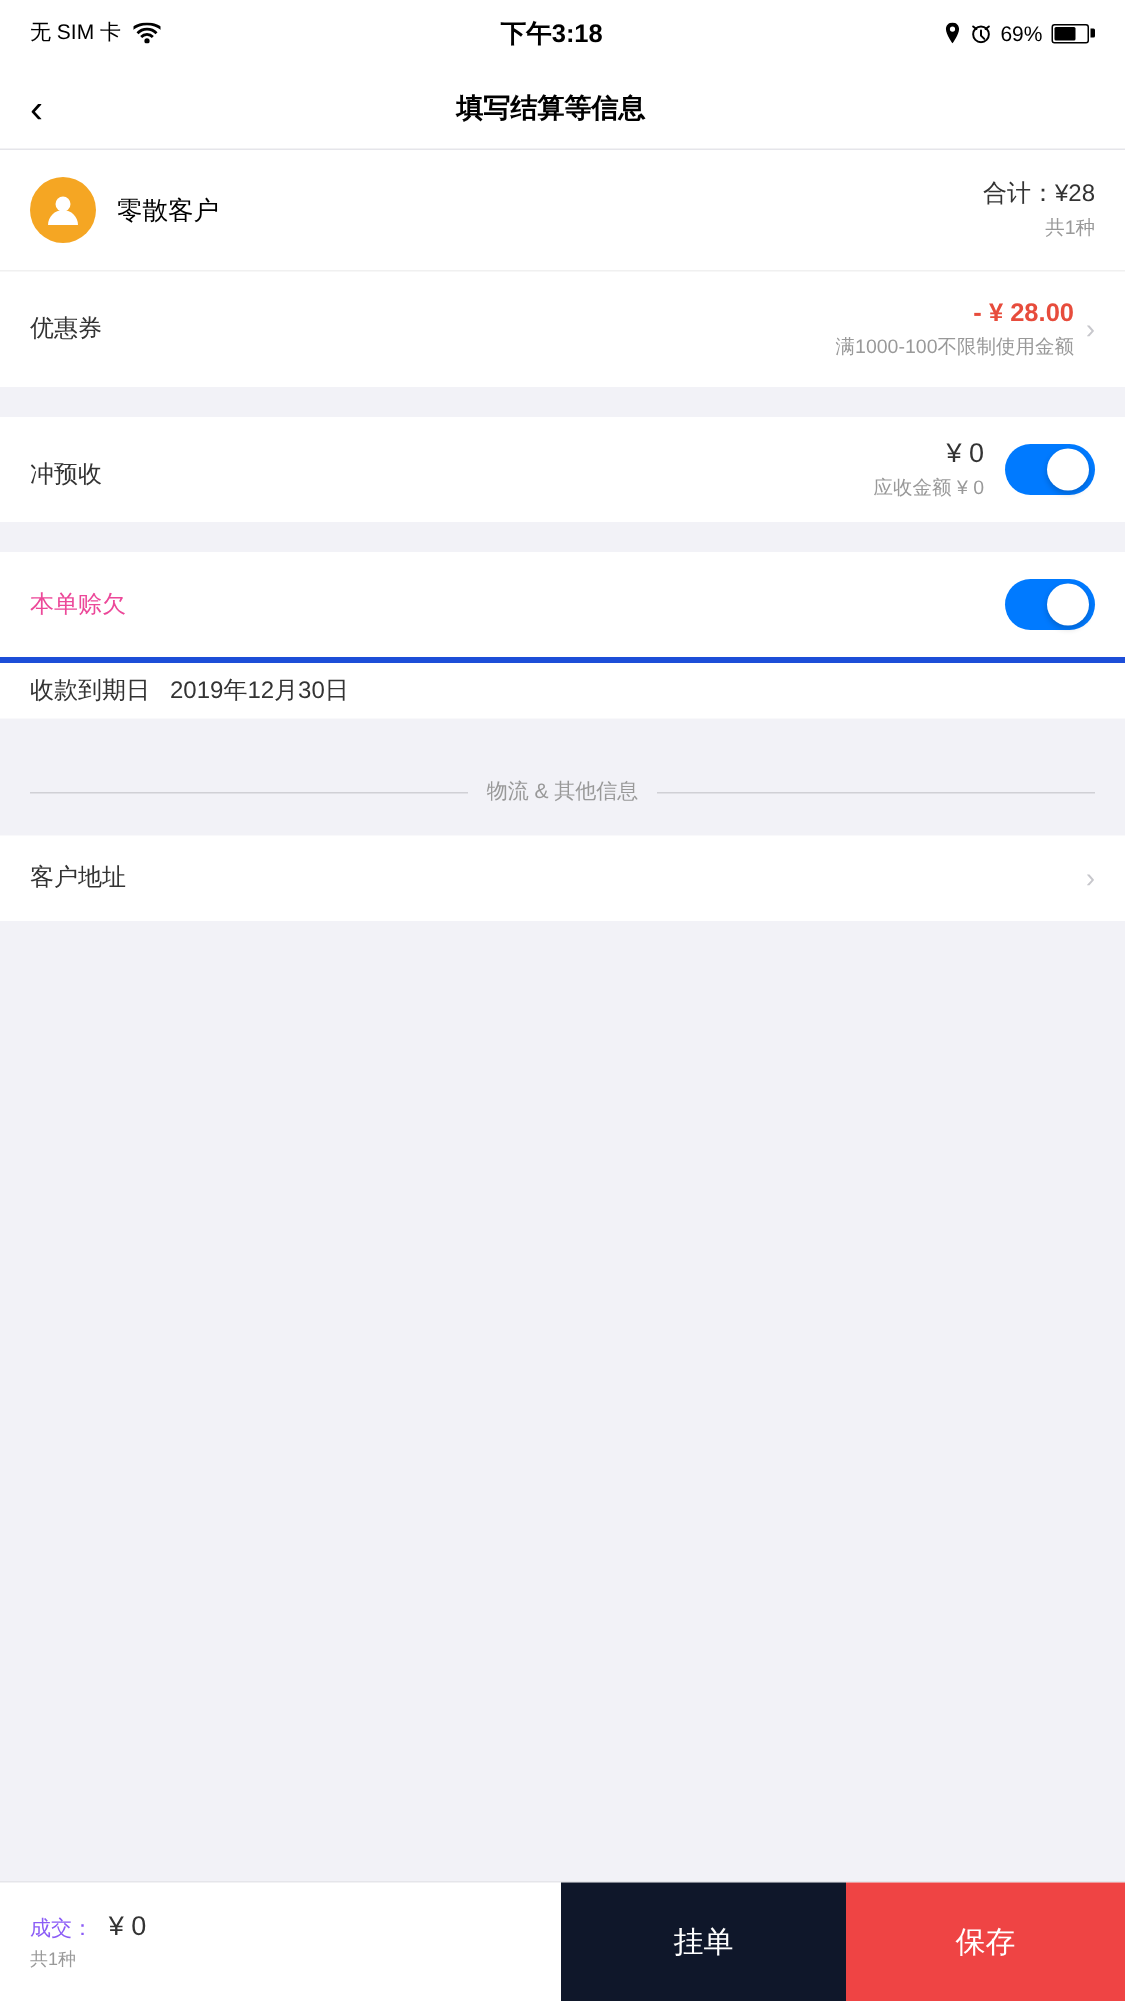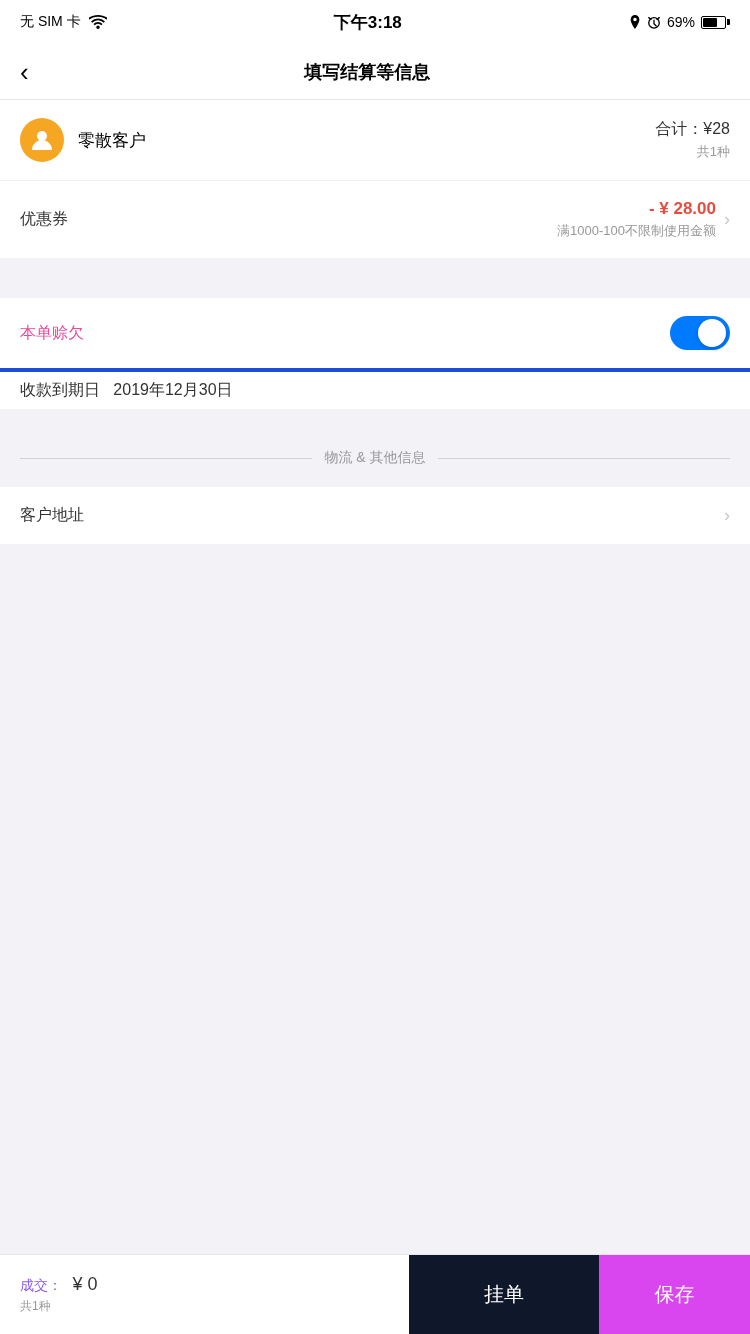--- a/index.html
+++ b/index.html
@@ -338,23 +338,23 @@
       background: #0f172a;
       display: flex;
       align-items: center;
       justify-content: center;
       font-size: 20px;
       color: #fff;
       font-weight: 500;
       cursor: pointer;
     }
     .footer-btn-save {
-      width: 151px;
+      width: 186px;
       height: 80px;
-      background: #d946ef;
+      background: #ef4444;
       display: flex;
       align-items: center;
       justify-content: center;
       font-size: 20px;
       color: #fff;
       font-weight: 500;
       cursor: pointer;
     }
 
     
@@ -452,20 +452,32 @@
       <span class="chevron-right">›</span>
     </div>
   </div>
 </div>
 
 <div class="section-divider"></div>
 
 <div class="section">
 
 
+  <div class="prepay-row">
+    <span class="row-label">冲预收</span>
+    <div class="prepay-right">
+      <div class="prepay-value-block">
+        <div class="prepay-amount">¥ 0</div>
+        <div class="prepay-sub">应收金额 ¥ 0</div>
+      </div>
+      <div class="toggle">
+        <div class="toggle-knob"></div>
+      </div>
+    </div>
+  </div>
 </div>
 
 <div class="section-divider"></div>
 
 <div class="section">
 
   <div class="credit-row">
     <span class="credit-label">本单赊欠</span>
     <div class="toggle">
       <div class="toggle-knob"></div>

